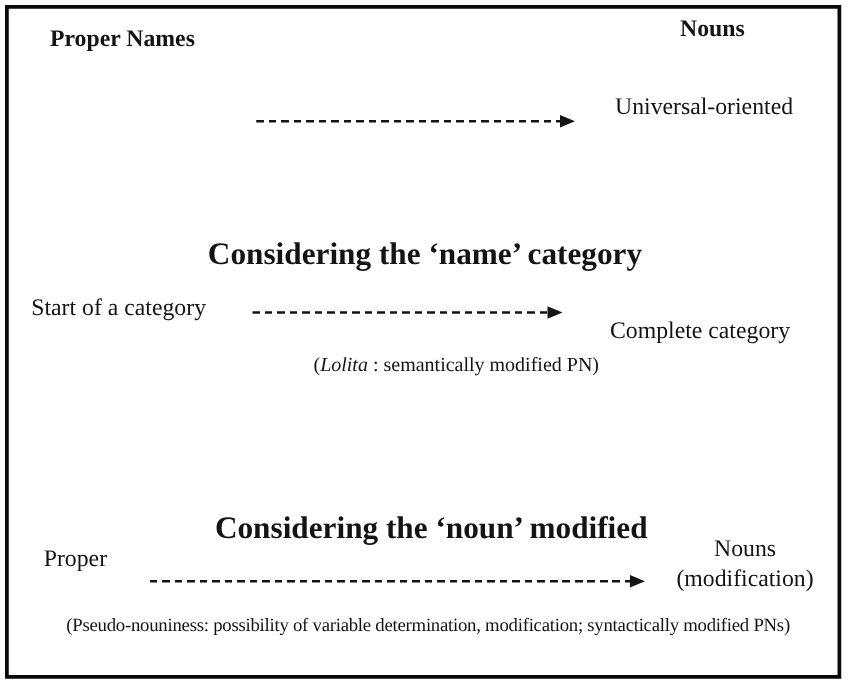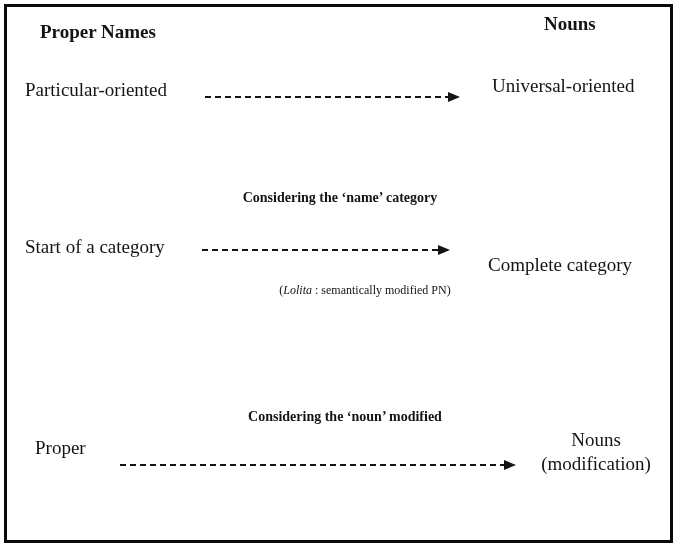--- a/index.html
+++ b/index.html
@@ -39,30 +39,30 @@
   #hdr-right { left: 544px; top: 13px; }
 
   .label { font-size: 19px; }
 
   #s1-left  { left: 25px;  top: 79px; }
   #s1-right { left: 492px; top: 75px; }
 
   .sec-title {
     position: absolute;
     font-weight: bold;
-    font-size: 14px;
+    font-size: 25px;
     text-align: center;
     white-space: nowrap;
   }
   #s2-title { left: 140px; width: 400px; top: 190px; }
   #s2-left  { left: 25px;  top: 236px; }
   #s2-right { left: 488px; top: 254px; }
   #s2-note  {
     left: 140px; width: 450px; top: 283px;
-    font-size: 12px; text-align: center;
+    font-size: 16px; text-align: center;
   }
   #s2-note .ital { font-style: italic; }
 
   #s3-title { left: 145px; width: 400px; top: 409px; }
   #s3-left  { left: 35px;  top: 437px; }
   #s3-right {
     left: 533px; width: 126px; top: 428px;
     text-align: center; line-height: 24px;
   }
   #footnote {
@@ -100,21 +100,20 @@
 </style>
 </head>
 <body>
 
 <div class="canvas">
   <div class="frame"></div>
 
   <div class="txt hdr" id="hdr-left">Proper Names</div>
   <div class="txt hdr" id="hdr-right">Nouns</div>
 
-  <div class="txt label" id="s1-left">Particular-oriented</div>
   <div class="arrow" id="arrow1">
     <div class="line"></div>
     <div class="head"></div>
   </div>
   <div class="txt label" id="s1-right">Universal-oriented</div>
 
   <div class="sec-title" id="s2-title">Considering the ‘name’ category</div>
   <div class="txt label" id="s2-left">Start of a category</div>
   <div class="arrow" id="arrow2">
     <div class="line"></div>
@@ -126,13 +125,14 @@
   <div class="sec-title" id="s3-title">Considering the ‘noun’ modified</div>
   <div class="txt label" id="s3-left">Proper</div>
   <div class="arrow" id="arrow3">
     <div class="line"></div>
     <div class="head"></div>
   </div>
   <div class="txt label" id="s3-right">
     <div>Nouns</div>
     <div>(modification)</div>
   </div>
+  <div class="txt" id="footnote">(Pseudo-nouniness: possibility of variable determination, modification; syntactically modified PNs)</div>
 </div>
 
 </body></html>

